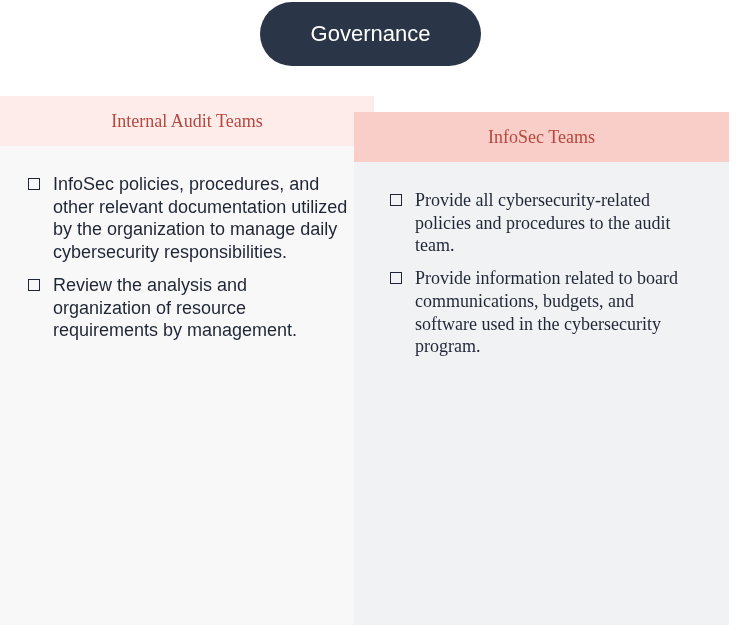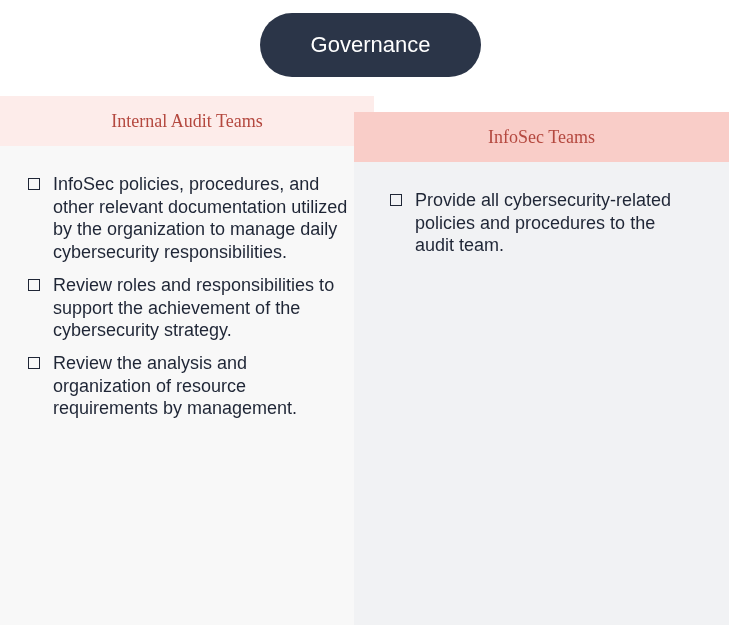--- a/index.html
+++ b/index.html
@@ -1,56 +1,56 @@
 <!DOCTYPE html>
 <html><head>
 <meta charset="utf-8">
 <style>
   html, body { margin:0; padding:0; }
   body { width:750px; height:625px; background:#ffffff; font-family:"Liberation Sans", sans-serif; position:relative; overflow:hidden; }
-  .pill { position:absolute; left:260px; top:13px; width:221px; height:64px; border-radius:32px; background:#2b3548; color:#ffffff; font-size:22px; display:flex; align-items:center; justify-content:center; }
+  .pill { position:absolute; left:260px; top:2px; width:221px; height:64px; border-radius:32px; background:#2b3548; color:#ffffff; font-size:22px; display:flex; align-items:center; justify-content:center; }
   .col { position:absolute; top:96px; height:529px; }
   .col.left { left:0; width:374px; background:#f8f8f8; }
   .col.right { left:354px; width:375px; background:#f1f2f4;margin-top:16px; }
   .col-head { height:50px; display:flex; align-items:center; justify-content:center; font-size:18px; color:#b4483f;font-family:Liberation Serif, serif; }
   .left .col-head { background:#fdecea; }
   .right .col-head { background:#f9cdc8; }
   .items { list-style:none; margin:0; padding:0; }
   .left .items { padding:27px 20px 0 28px; }
   .right .items { padding:27px 20px 0 36px; }
   .item { display:flex; align-items:flex-start; margin-bottom:10px; }
   .box { width:10px; height:10px; border:1.5px solid #1f2636; margin-top:5px; margin-right:13px; flex:0 0 auto; }
   .txt { font-size:18px; line-height:22.7px; color:#1f2636; }
   .left .txt { width:295px; }
-  .right .txt { width:280px; }
+  .right .txt { width:280px;font-family:Liberation Serif, serif; }
 </style>
 </head>
 <body>
 
 <div class="pill">Governance</div>
 
 <div class="col left">
   <div class="col-head">Internal Audit Teams</div>
   <ul class="items">
     <li class="item">
         <span class="box"></span>
         <span class="txt">InfoSec policies, procedures, and other relevant documentation utilized by the organization to manage daily cybersecurity responsibilities.</span>
       </li>
     <li class="item">
         <span class="box"></span>
-        <span class="txt">Review roles and responsibilities to support the achievement of the cybersecurity strategy.</span>
-      </li>
-    <li class="item">
-        <span class="box"></span>
         <span class="txt">Review the analysis and organization of resource requirements by management.</span>
       </li>
   </ul>
 </div>
 
 <div class="col right">
   <div class="col-head">InfoSec Teams</div>
   <ul class="items">
     <li class="item">
         <span class="box"></span>
         <span class="txt">Provide all cybersecurity-related policies and procedures to the audit team.</span>
       </li>
+    <li class="item">
+        <span class="box"></span>
+        <span class="txt">Provide information related to board communications, budgets, and software used in the cybersecurity program.</span>
+      </li>
   </ul>
 </div>
 
 </body></html>

